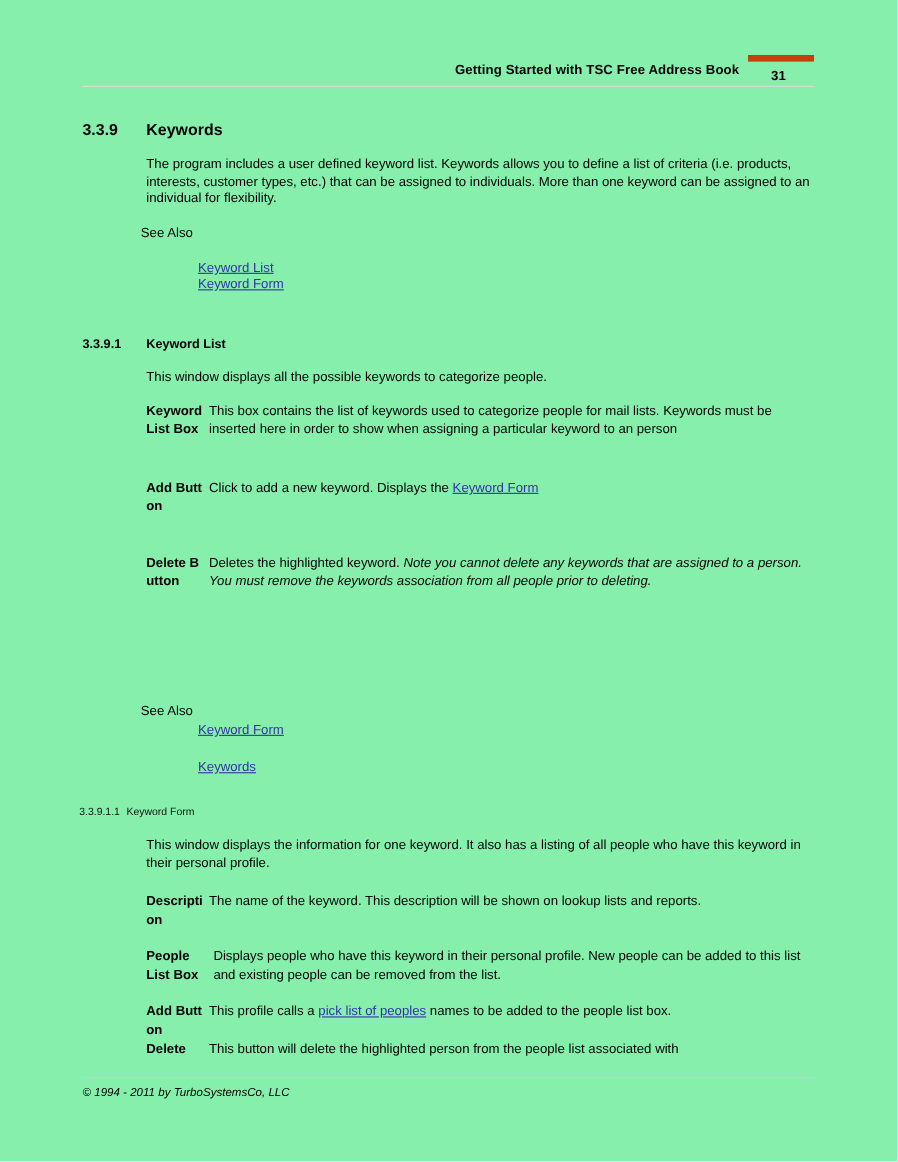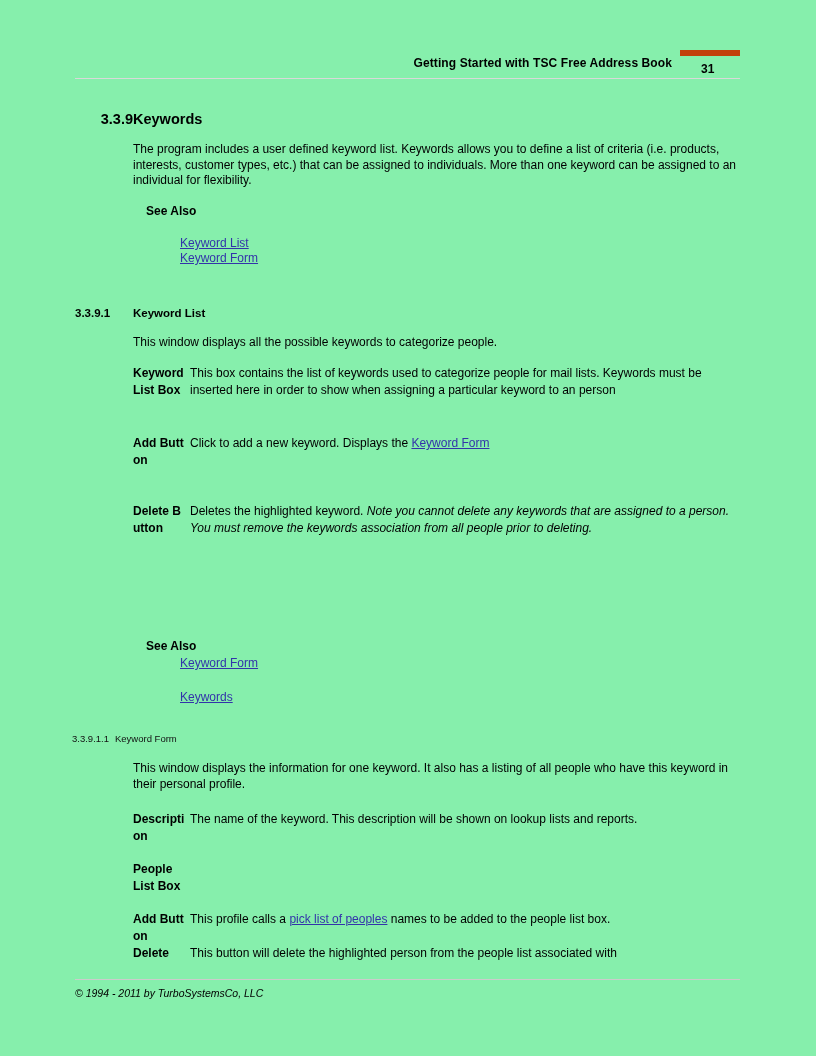--- a/index.html
+++ b/index.html
@@ -65,21 +65,20 @@
     position: absolute;
     left: 75px;
     width: 665px;
     font-size: 14.5px;
     font-weight: bold;
     white-space: nowrap;
   }
   .h2 .num {
     display: inline-block;
     width: 58px;
-    text-align: right;
   }
 
   
   .h3 {
     position: absolute;
     left: 75px;
     width: 665px;
     font-size: 11.5px;
     font-weight: bold;
     white-space: nowrap;
@@ -108,23 +107,23 @@
     position: absolute;
     left: 133px;
     width: 607px;
     font-size: 12px;
     line-height: 15.6px;
     text-align: left;
   }
 
   .seealso-label {
     position: absolute;
-    left: 146px;
-    font-size: 12px;
-    font-weight: bold;
+    left: 128px;
+    font-size: 12px;
+    font-weight: normal;
     line-height: 15.6px;
   }
 
   .link-line {
     position: absolute;
     left: 180px;
     font-size: 12px;
     line-height: 15.6px;
   }
 
@@ -248,20 +247,21 @@
 
   <div class="para" style="top:761px;">This window displays the information for one keyword.  It also has a listing of all people who have this keyword in their personal profile.</div>
 
   <div class="defrow" style="top:811px;">
     <div class="label">Description</div>
     <div class="desc">The name of the keyword.  This description will be shown on lookup lists and reports.</div>
   </div>
 
   <div class="defrow" style="top:861px;">
     <div class="label wide">People List Box</div>
+    <div class="desc">Displays people who have this keyword in their personal profile.  New people can be added to this list and existing people can be removed from the list.</div>
   </div>
 
   <div class="defrow" style="top:911px;">
     <div class="label">Add Button</div>
     <div class="desc"><span>This profile calls a </span><span class="doclink">pick list of peoples</span><span> names to be added to the people list box.</span></div>
   </div>
 
   <div class="defrow" style="top:945px;">
     <div class="label">Delete</div>
     <div class="desc">This button will delete the highlighted person from the people list associated with</div>

